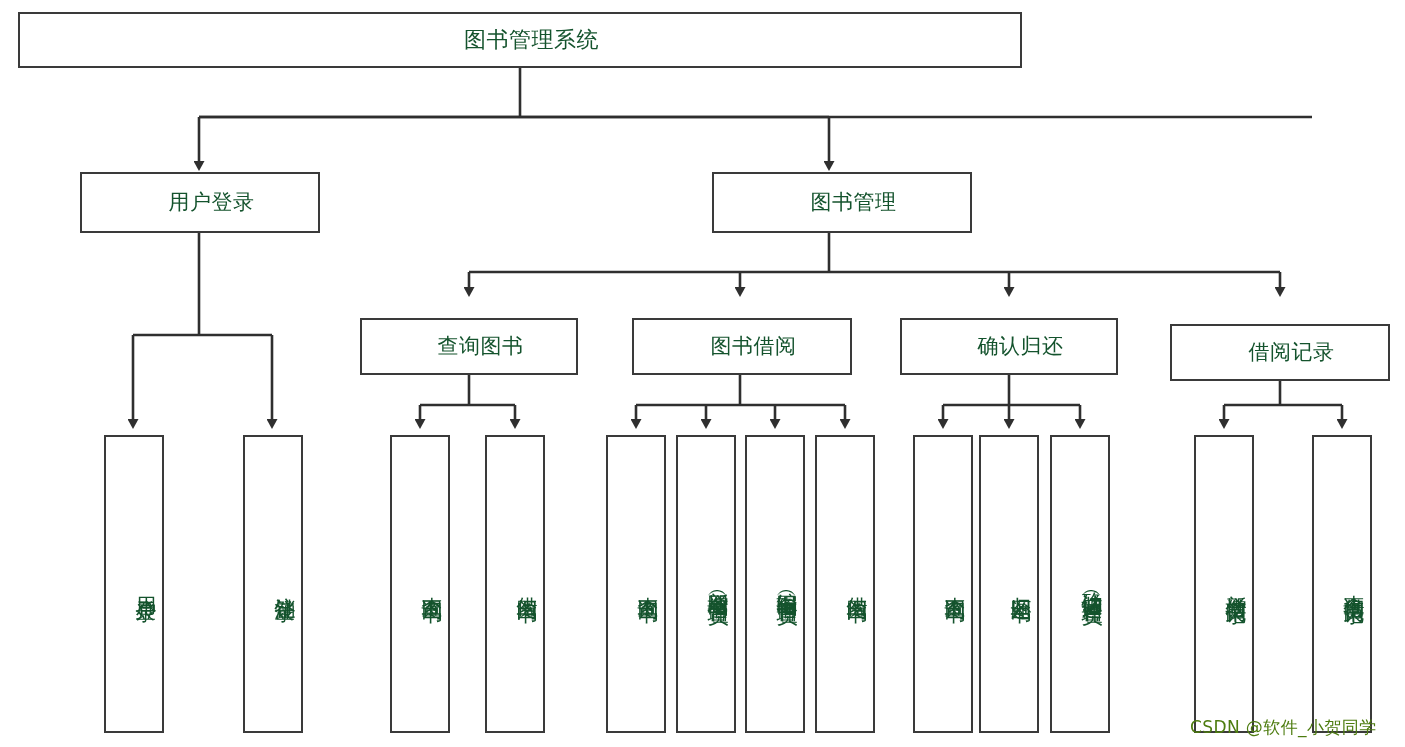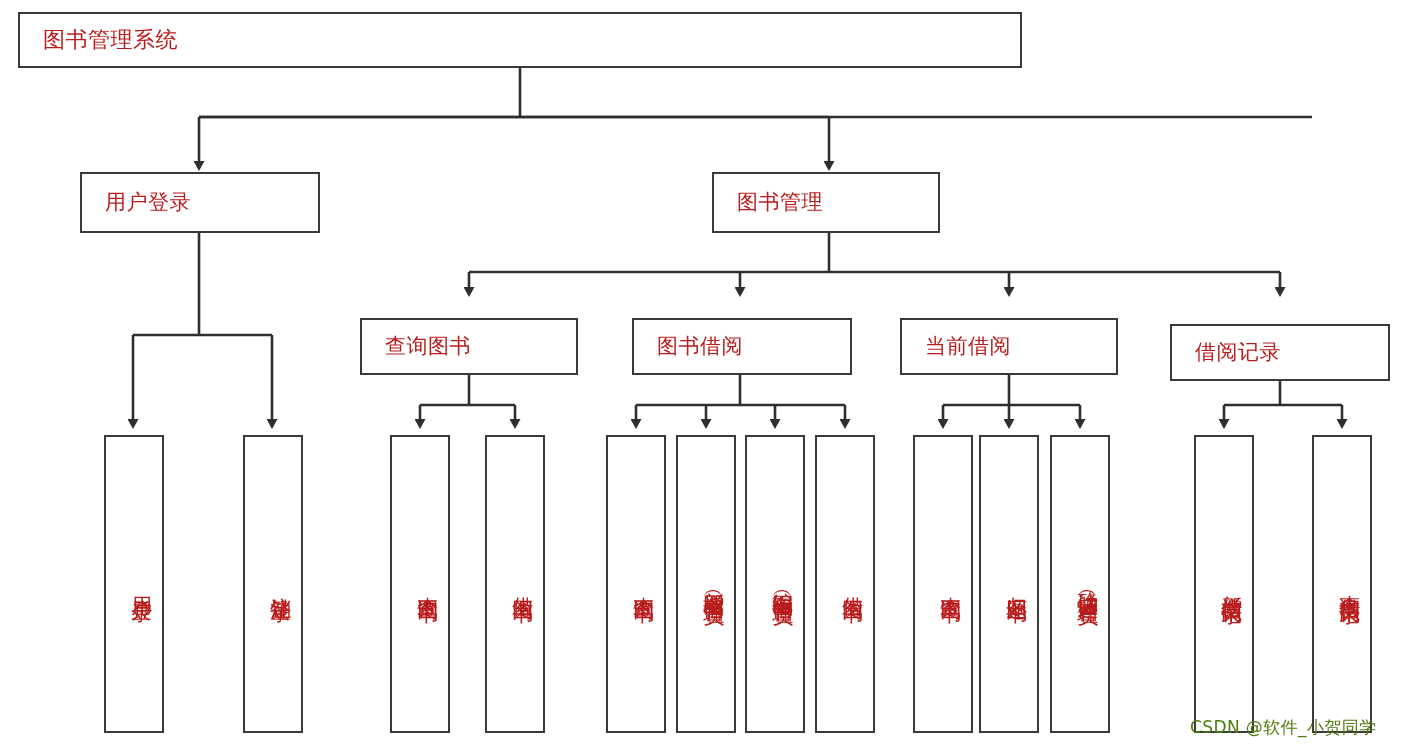--- a/index.html
+++ b/index.html
@@ -25,21 +25,22 @@
     height: 747px;
     pointer-events: none;
   }
   .node {
     position: absolute;
     box-sizing: border-box;
     background: #ffffff;
     border: 2px solid #3a3a3a;
     display: flex;
     align-items: center;
-    color: #b91c1c;
+    justify-content: center;
+    color: #14532d;
     padding-left: 23px;
   }
   .node .label {
     display: block;
     text-align: center;
     line-height: 1.18;
     letter-spacing: 0.5px;
   }
   .node.horizontal .label {
     writing-mode: horizontal-tb;
@@ -120,32 +121,32 @@
     </g>
   </svg>
 
   <div class="node horizontal root" style="left:18px; top:12px; width:1004px; height:56px;">
     <span class="label">图书管理系统</span>
   </div>
 
   <div class="node horizontal" style="left:80px; top:172px; width:240px; height:61px;">
     <span class="label">用户登录</span>
   </div>
-  <div class="node horizontal" style="left:712px; top:172px; width:228px; height:61px;">
+  <div class="node horizontal" style="left:712px; top:172px; width:260px; height:61px;">
     <span class="label">图书管理</span>
   </div>
 
   <div class="node horizontal" style="left:360px; top:318px; width:218px; height:57px;">
     <span class="label">查询图书</span>
   </div>
   <div class="node horizontal" style="left:632px; top:318px; width:220px; height:57px;">
     <span class="label">图书借阅</span>
   </div>
   <div class="node horizontal" style="left:900px; top:318px; width:218px; height:57px;">
-    <span class="label">当前借阅</span>
+    <span class="label">确认归还</span>
   </div>
   <div class="node horizontal" style="left:1170px; top:324px; width:220px; height:57px;">
     <span class="label">借阅记录</span>
   </div>
 
   <div class="node vertical" style="left:104px; top:435px; width:60px; height:298px;">
     <span class="label">用户登录</span>
   </div>
   <div class="node vertical" style="left:243px; top:435px; width:60px; height:298px;">
     <span class="label">注销登录</span>

